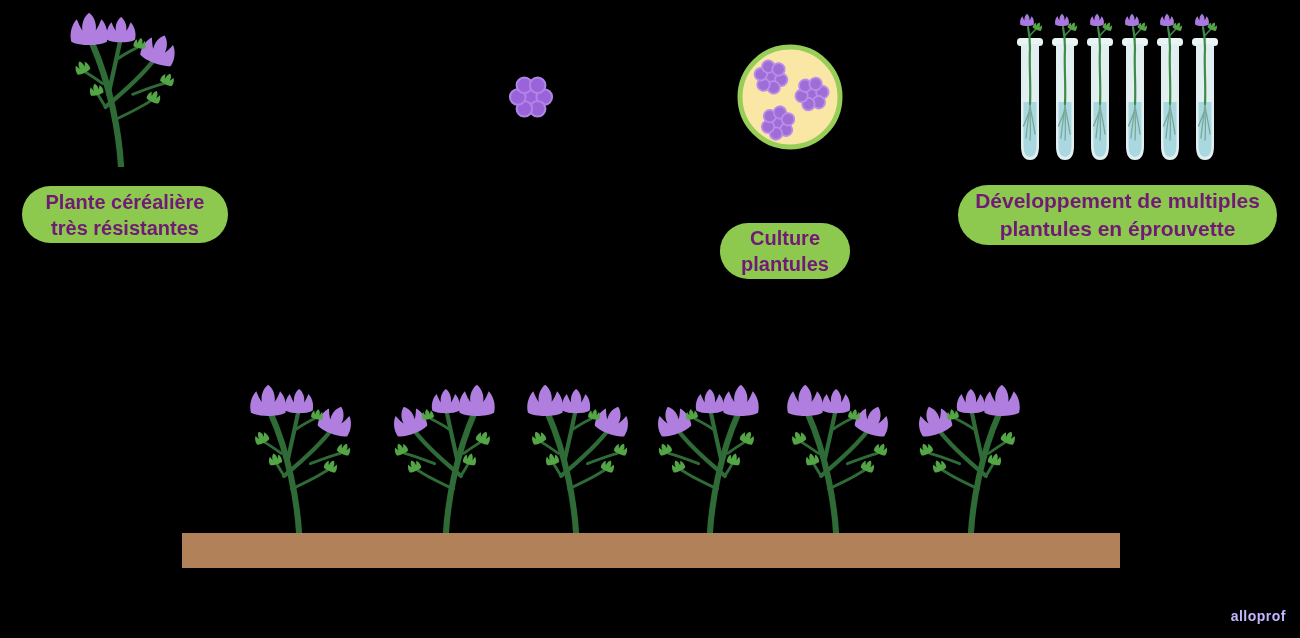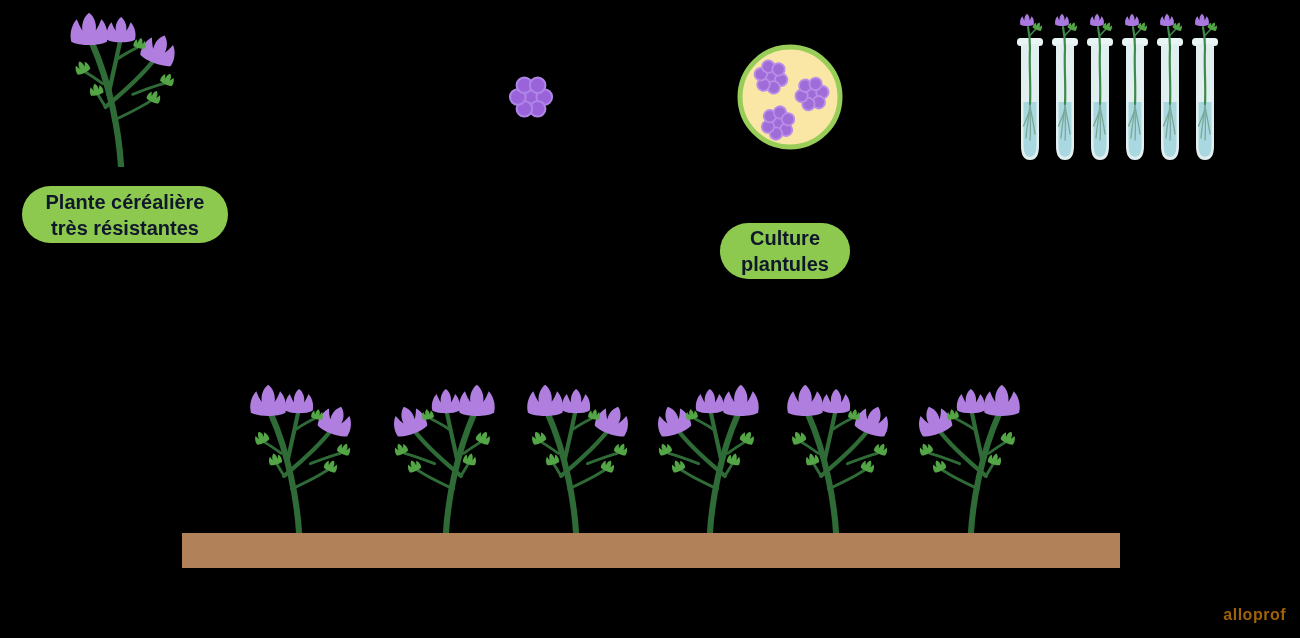--- a/index.html
+++ b/index.html
@@ -4,29 +4,29 @@
 <style>
   html,body{margin:0;padding:0;background:#000;}
   #canvas{
     position:relative;width:1300px;height:638px;background:#000;overflow:hidden;
     font-family:"Liberation Sans","DejaVu Sans",sans-serif;
   }
   .abs{position:absolute;}
   .pill{
     position:absolute;background:#8DC94E;border-radius:30px;
     display:flex;flex-direction:column;align-items:center;justify-content:center;
-    color:#0f172a;font-weight:700;text-align:center;
+    color:#701a75;font-weight:700;text-align:center;
   }
   .pill .ln{font-size:20px;line-height:26px;white-space:nowrap;}
   .pill.big .ln{font-size:21px;line-height:28px;}
   .pill.single{border-radius:18px;}
   .pill.single .ln{font-size:20px;line-height:22px;}
   .watermark{
-    position:absolute;right:14px;bottom:14px;color:#a16207;
-    font-size:16px;font-weight:700;letter-spacing:0.5px;margin-top:24px;
+    position:absolute;right:14px;bottom:14px;color:#c4b5fd;
+    font-size:14px;font-weight:700;letter-spacing:0.5px;margin-top:24px;
   }
   .soil{position:absolute;left:182px;top:533px;width:938px;height:35px;background:#B1815A;}
   svg{display:block;}
   .mirror{transform:scaleX(-1);}
   #svgdefs{position:absolute;width:0;height:0;overflow:hidden;}
 </style>
 </head>
 <body>
 
 <div id="canvas">
@@ -110,20 +110,24 @@
   </div>
 
   <svg class="abs" style="left:1017px;top:12px;" width="210" height="150" viewBox="0 0 210 150">
     <use href="#tube" x="0" y="2"></use>
     <use href="#tube" x="35" y="2"></use>
     <use href="#tube" x="70" y="2"></use>
     <use href="#tube" x="105" y="2"></use>
     <use href="#tube" x="140" y="2"></use>
     <use href="#tube" x="175" y="2"></use>
   </svg>
+  <div class="pill big" style="left:958px;top:185px;width:319px;height:60px;">
+    <div class="ln">Développement de multiples</div>
+    <div class="ln">plantules en éprouvette</div>
+  </div>
 
   <div>
     <svg class="abs" style="left:240px;top:384px;" width="122" height="150" viewBox="0 0 130 160">
         <use href="#plantShape"></use>
       </svg>
     <svg class="abs mirror" style="left:383px;top:384px;" width="122" height="150" viewBox="0 0 130 160">
         <use href="#plantShape"></use>
       </svg>
     <svg class="abs" style="left:517px;top:384px;" width="122" height="150" viewBox="0 0 130 160">
         <use href="#plantShape"></use>

